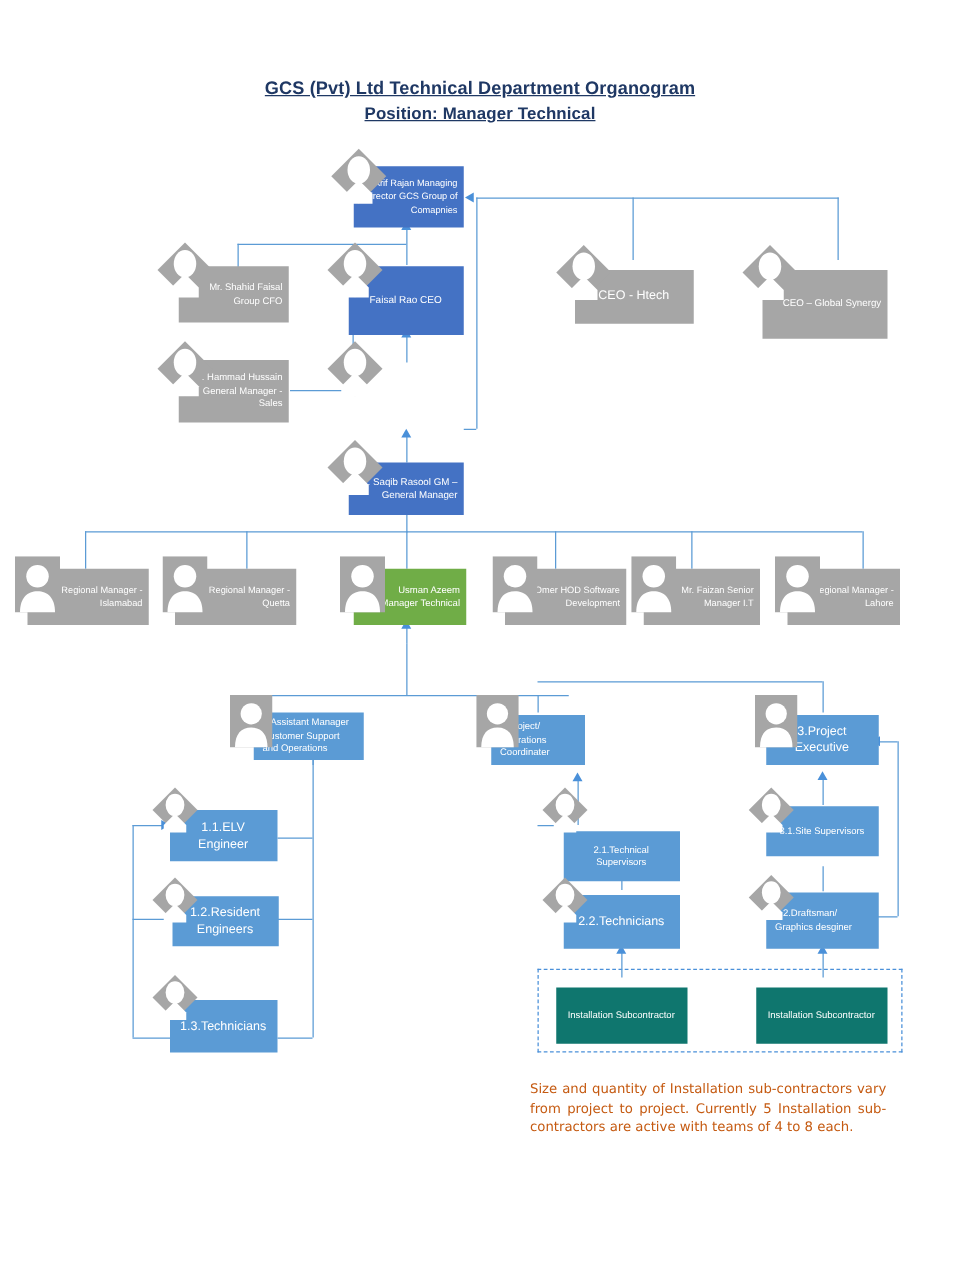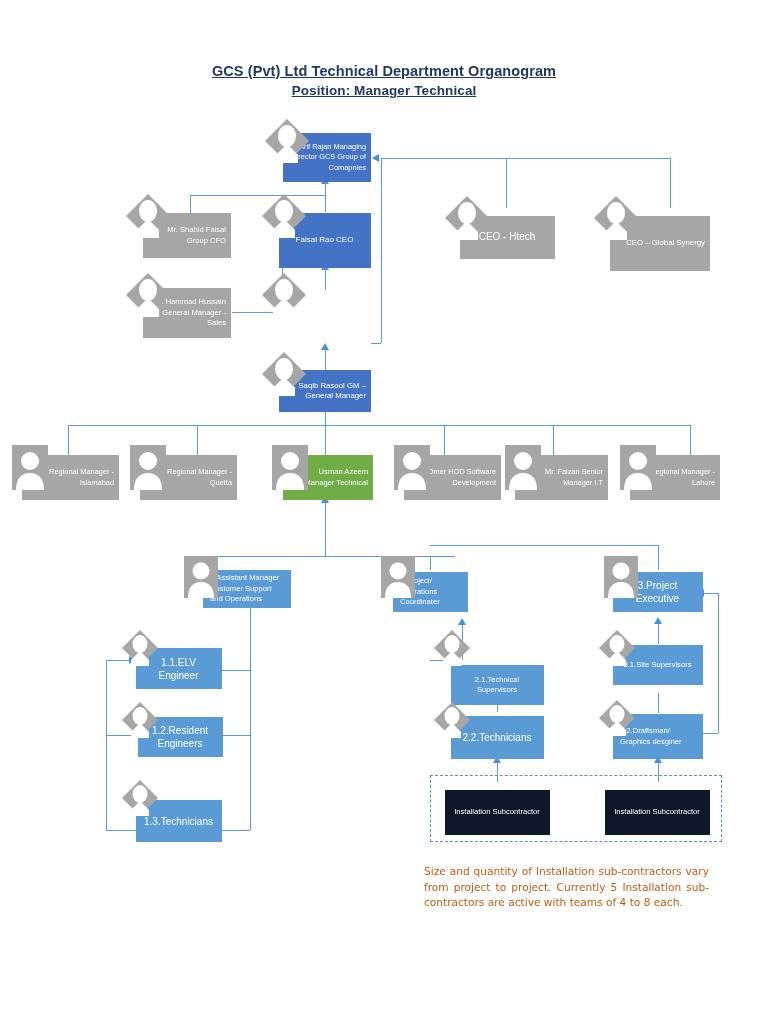--- a/index.html
+++ b/index.html
@@ -36,21 +36,21 @@
   }
   .node .lbl{
     display:block;width:100%;
     line-height:10.5px;
     word-wrap:break-word;
     overflow-wrap:break-word;
   }
   .gray{background:#A6A6A6;}
   .blue{background:#4472C4;}
   .lblue{background:#5B9BD5;}
-  .dblue{background:#0f172a;}
+  .dblue{background:#0f766e;}
   .green{background:#70AD47;}
 
   .node.center{justify-content:center;text-align:center;}
   .node.left{justify-content:flex-start;text-align:left;padding-left:7px;}
 
   
   .av{position:absolute;z-index:6;pointer-events:none;}
   .av svg{display:block;}
 
   

